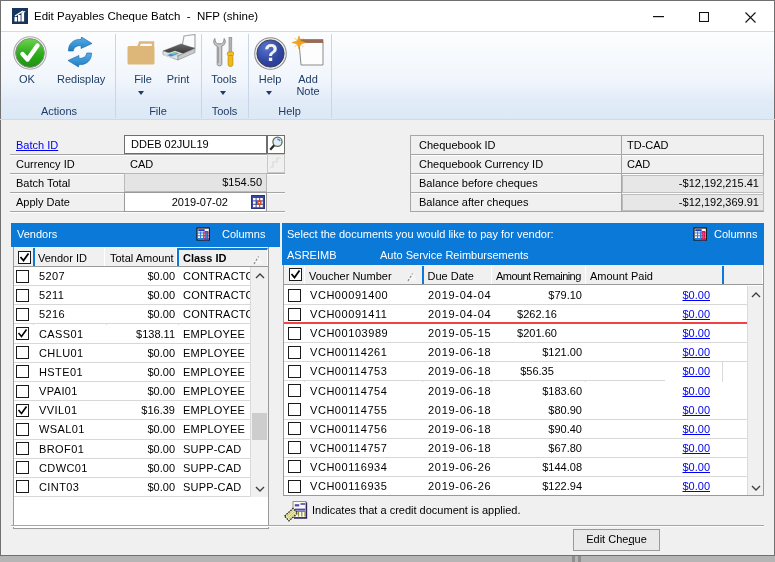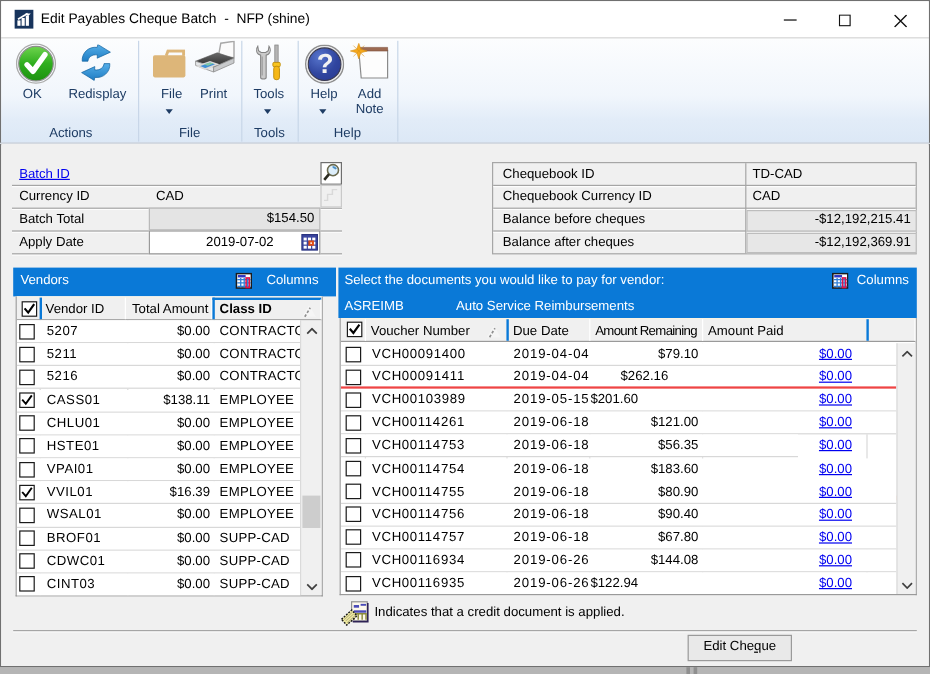--- a/index.html
+++ b/index.html
@@ -154,20 +154,21 @@
 <div id="content">
 
   <div class="etch" style="left:9px;top:33px;width:275px"></div>
   <div class="etch" style="left:9px;top:52px;width:275px"></div>
   <div class="etch" style="left:9px;top:71px;width:275px"></div>
   <div class="etch" style="left:9px;top:90px;width:275px"></div>
   <div class="flabel link" style="left:15px;top:18px">Batch ID</div>
   <div class="flabel" style="left:15px;top:37px">Currency ID</div>
   <div class="flabel" style="left:15px;top:56px">Batch Total</div>
   <div class="flabel" style="left:15px;top:75px">Apply Date</div>
+  <div class="abs" style="left:123px;top:14px;width:143px;height:19px;background:#fff;border:1px solid #6e6e6e;padding:2px 0 0 6px">DDEB 02JUL19</div>
   <div class="abs" style="left:266px;top:14px;width:18px;height:19px;background:#fff;border:1px solid #6e6e6e">
     <svg width="16" height="17" viewBox="0 0 16 17" style="position:absolute;left:0px;top:0px">
       <circle cx="9.5" cy="5.8" r="4.6" fill="#ddeefa" stroke="#6b6b50" stroke-width="1.3"></circle>
       <path d="M9.2 3.2 A3 3 0 0 1 12 5" fill="none" stroke="#4a90c8" stroke-width="1.6"></path>
       <path d="M6.2 9.2 L2.2 13.8" stroke="#2a2a20" stroke-width="2.2"></path>
     </svg>
   </div>
   <div class="flabel" style="left:129px;top:37px">CAD</div>
   <div class="abs" style="left:266px;top:33px;width:18px;height:19px;border:1px solid #c9c9c9;background:#f0f0f0">
     <svg width="16" height="17" viewBox="0 0 16 17">
@@ -211,21 +212,21 @@
     <svg class="abs" style="left:185px;top:4px" width="14" height="14" viewBox="0 0 14 14">
       <rect x="1" y="1" width="12.5" height="12" fill="#fff" stroke="#1c1c1c" stroke-width="1.3"></rect>
       <rect x="2.2" y="2.2" width="6.5" height="2" fill="#2b35c4"></rect>
       <g stroke="#2f7fd6" stroke-width="1.1">
             <path d="M1.7 6 H13 M1.7 8.8 H13 M1.7 11.6 H13 M4.6 4.6 V12.6 M7.5 4.6 V12.6 M10.4 4.6 V12.6"></path>
           </g>
       <rect x="9.1" y="4.6" width="2.6" height="8" fill="none" stroke="#e3124a" stroke-width="1.3"></rect>
     </svg>
     <div class="abs" style="left:211px;top:5px">Columns</div>
   </div>
-  <div class="abs" style="left:12px;top:126px;width:256px;height:250px;border:1px solid #9a9a9a;border-top:none;background:#fff;overflow:hidden">
+  <div class="abs" style="left:12px;top:126px;width:256px;height:282px;border:1px solid #9a9a9a;border-top:none;background:#fff;overflow:hidden">
 
     <div class="hrow" style="left:0;top:0;width:254px;height:20px;border-bottom:1px solid #9a9a9a;border-top:1px solid #faf3e2">
       <div class="hcell" style="left:0;width:19px;border-right:none"></div>
       <div class="hcell" style="left:19px;width:72px;border-left:2px solid #0a79d7">
             <span style="left:3px">Vendor ID</span>
           </div>
       <div class="hcell" style="left:91px;width:72px">
             <span style="left:5px;width:66px;overflow:hidden;display:inline-block">Total Amount In</span>
           </div>
       <div class="hcell" style="left:163px;width:91px;border-left:2px solid #0a79d7;border-top:2px solid #0a79d7;font-weight:bold">
@@ -408,35 +409,35 @@
   <div class="cb" style="left:4px;top:2.5px"></div>
   <div class="cell" style="left:26px;width:112px;letter-spacing:0.55px">VCH00091411</div>
   <div class="cell" style="left:144px;width:64px;letter-spacing:0.7px">2019-04-04</div>
   <div class="cell" style="left:208px;width:90px;text-align:center">$262.16</div>
   <div class="cell link" style="left:330px;width:96px;text-align:right">$0.00</div>
   </div>
         <div class="trow" style="top:59.2px;left:0;width:463px;height:19.1px;border-bottom:1px solid #d8d8d8">
   <div class="cb" style="left:4px;top:2.5px"></div>
   <div class="cell" style="left:26px;width:112px;letter-spacing:0.55px">VCH00103989</div>
   <div class="cell" style="left:144px;width:64px;letter-spacing:0.7px">2019-05-15</div>
-  <div class="cell" style="left:208px;width:90px;text-align:left">$201.60</div>
+  <div class="cell" style="left:208px;width:90px;text-align:center">$201.60</div>
   <div class="cell link" style="left:330px;width:96px;text-align:right">$0.00</div>
   </div>
         <div class="trow" style="top:78.30000000000001px;left:0;width:463px;height:19.1px;border-bottom:1px solid #d8d8d8">
   <div class="cb" style="left:4px;top:2.5px"></div>
   <div class="cell" style="left:26px;width:112px;letter-spacing:0.55px">VCH00114261</div>
   <div class="cell" style="left:144px;width:64px;letter-spacing:0.7px">2019-06-18</div>
   <div class="cell" style="left:208px;width:90px;text-align:right">$121.00</div>
   <div class="cell link" style="left:330px;width:96px;text-align:right">$0.00</div>
   </div>
         <div class="trow" style="top:97.4px;left:0;width:381px;height:19.1px;border-bottom:1px solid #d8d8d8">
   <div class="cb" style="left:4px;top:2.5px"></div>
   <div class="cell" style="left:26px;width:112px;letter-spacing:0.55px">VCH00114753</div>
   <div class="cell" style="left:144px;width:64px;letter-spacing:0.7px">2019-06-18</div>
-  <div class="cell" style="left:208px;width:90px;text-align:right">$56.35</div>
+  <div class="cell" style="left:208px;width:90px;text-align:center">$56.35</div>
   <div class="cell link" style="left:330px;width:96px;text-align:right">$0.00</div>
   </div>
         <div class="trow" style="top:116.5px;left:0;width:463px;height:35px;border-bottom:4px solid #f97316">
   <div class="cb" style="left:4px;top:2.5px"></div>
   <div class="cell" style="left:26px;width:112px;letter-spacing:0.55px">VCH00114754</div>
   <div class="cell" style="left:144px;width:64px;letter-spacing:0.7px">2019-06-18</div>
   <div class="cell" style="left:208px;width:90px;text-align:right">$183.60</div>
   <div class="cell link" style="left:330px;width:96px;text-align:right">$0.00</div>
   </div>
         <div class="trow" style="top:135.60000000000002px;left:0;width:463px;height:19.1px;border-bottom:1px solid #d8d8d8">
@@ -464,21 +465,21 @@
   <div class="cb" style="left:4px;top:2.5px"></div>
   <div class="cell" style="left:26px;width:112px;letter-spacing:0.55px">VCH00116934</div>
   <div class="cell" style="left:144px;width:64px;letter-spacing:0.7px">2019-06-26</div>
   <div class="cell" style="left:208px;width:90px;text-align:right">$144.08</div>
   <div class="cell link" style="left:330px;width:96px;text-align:right">$0.00</div>
   </div>
         <div class="trow" style="top:212px;left:0;width:463px;height:19.1px;border-bottom:1px solid #d8d8d8">
   <div class="cb" style="left:4px;top:2.5px"></div>
   <div class="cell" style="left:26px;width:112px;letter-spacing:0.55px">VCH00116935</div>
   <div class="cell" style="left:144px;width:64px;letter-spacing:0.7px">2019-06-26</div>
-  <div class="cell" style="left:208px;width:90px;">$122.94</div>
+  <div class="cell" style="left:208px;width:90px;text-align:right">$122.94</div>
   <div class="cell link" style="left:330px;width:96px;text-align:right">$0.00</div>
   </div>
     <div class="sb" style="left:463px;top:21px;width:16px;height:210px;border-left:1px solid #dadada">
       <div class="btn" style="top:0">
             <svg width="10" height="6" viewBox="0 0 10 6">
               <path d="M1 5 L5 1 L9 5" fill="none" stroke="#404040" stroke-width="1.4"></path>
             </svg>
           </div>
       <div class="btn" style="bottom:0">
             <svg width="10" height="6" viewBox="0 0 10 6">

